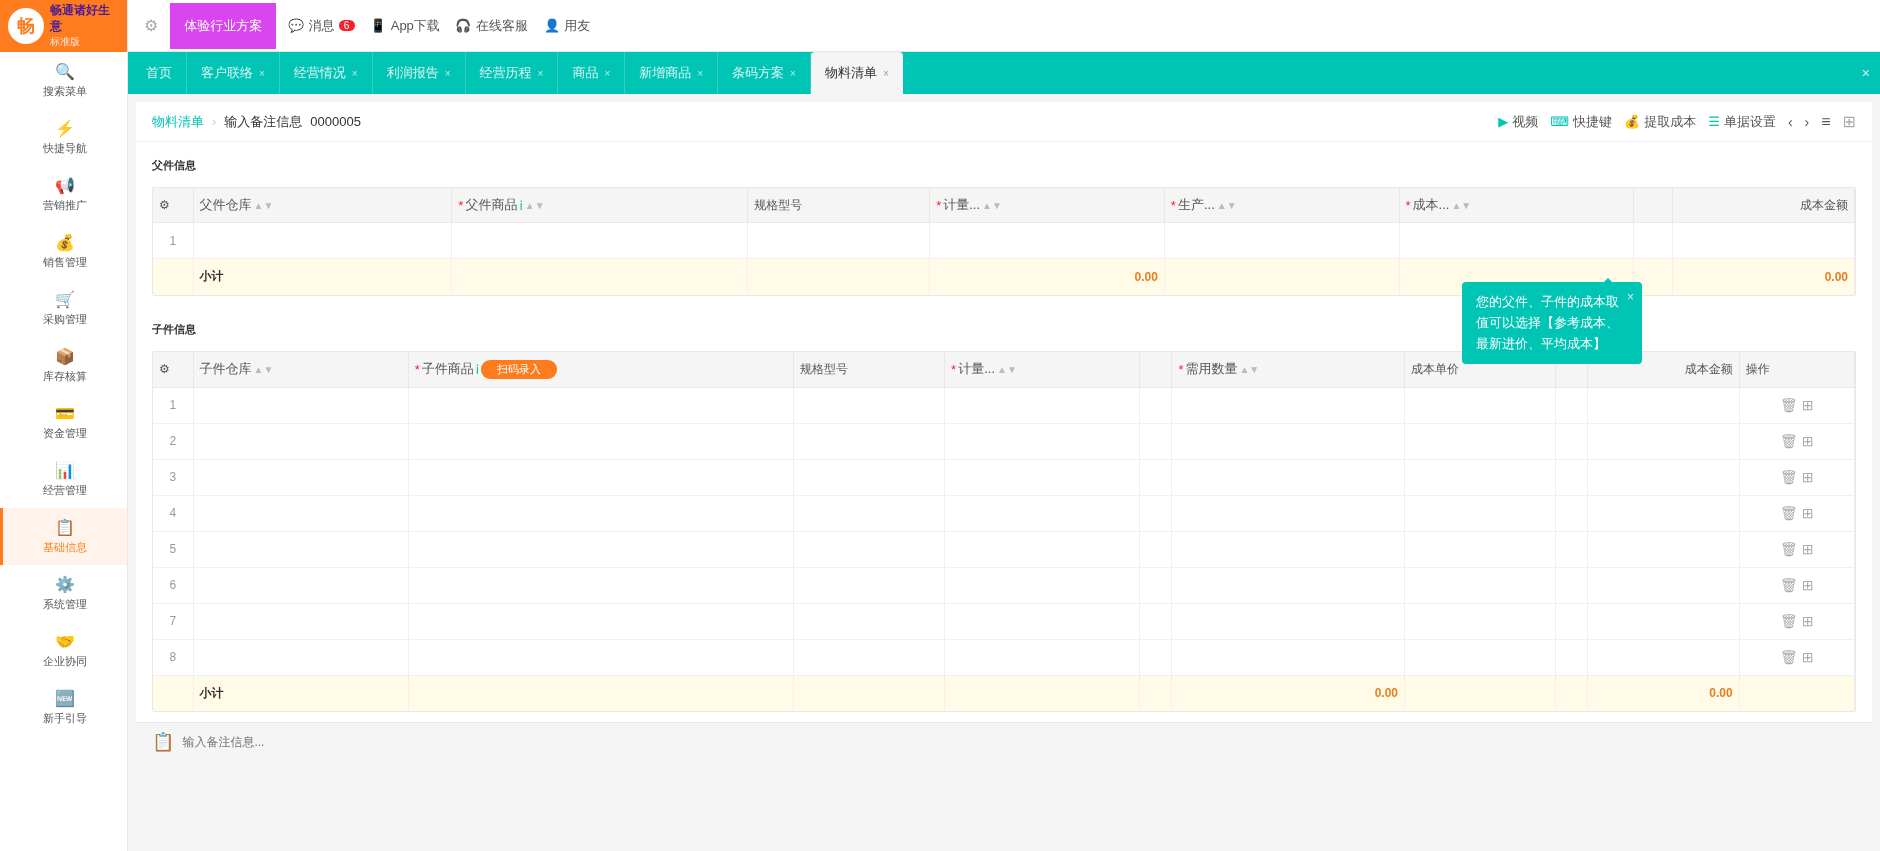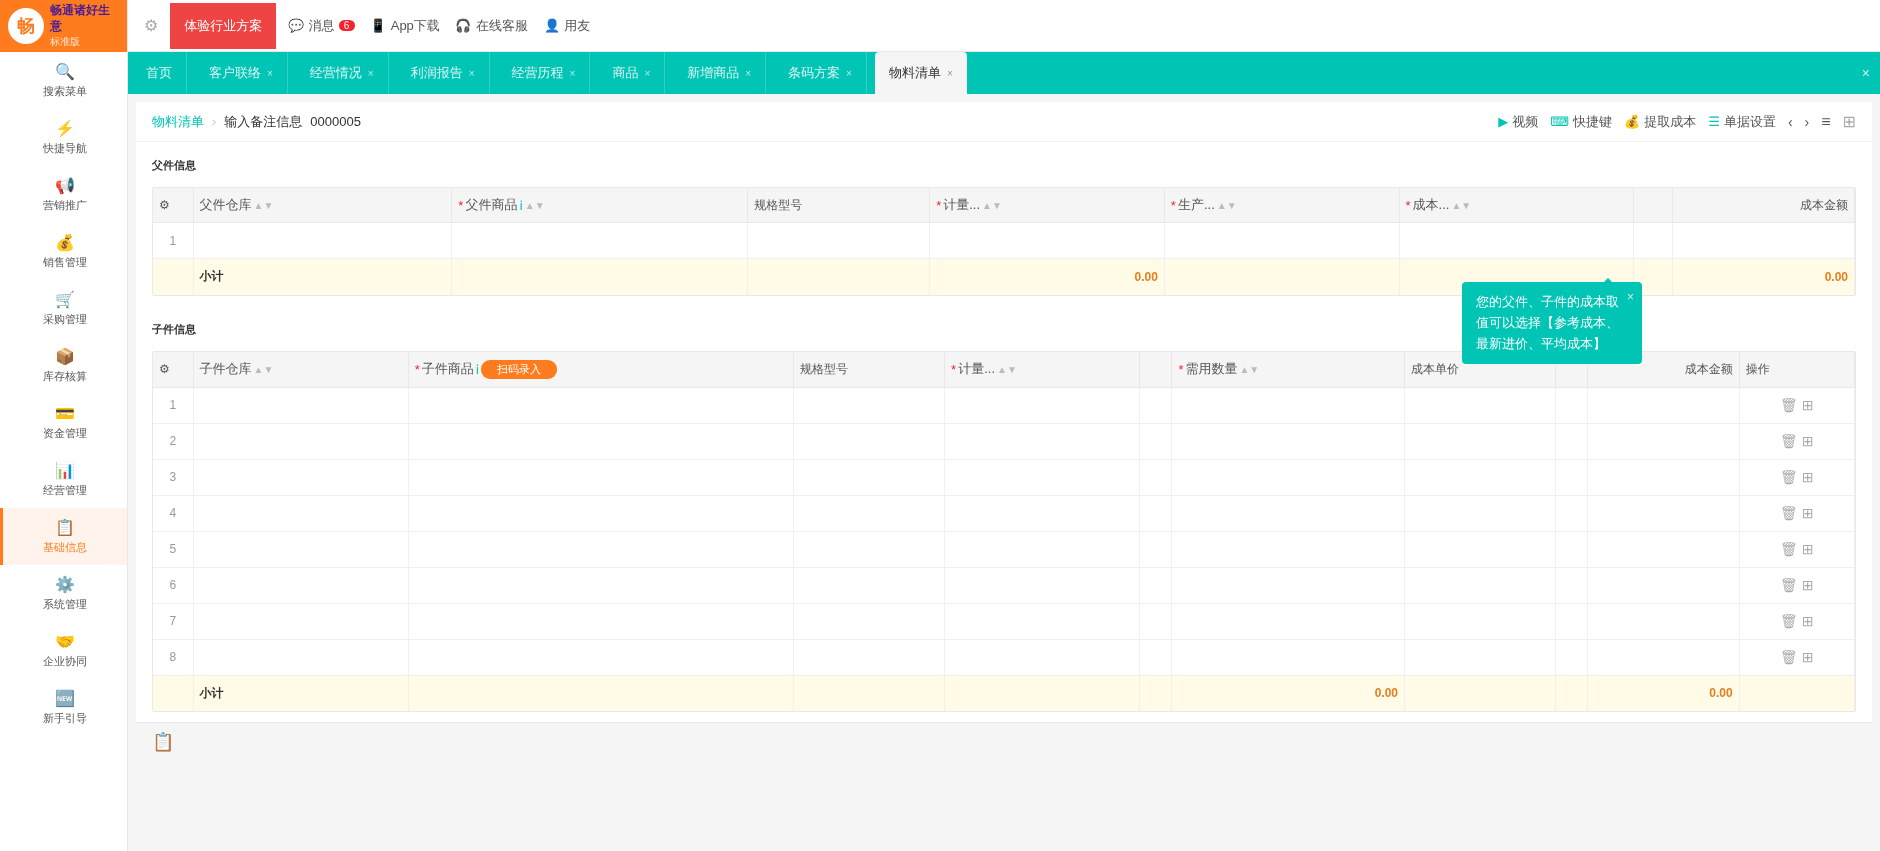--- a/index.html
+++ b/index.html
@@ -19,24 +19,24 @@
 
     
     .main { flex: 1; display: flex; flex-direction: column; overflow: hidden; }
 
     
     .topbar { height: 52px; background: #fff; border-bottom: 1px solid #e8e8e8; display: flex; align-items: center; padding: 0 16px; gap: 12px; }
     .topbar-title { font-size: 13px; color: #333; flex: 1; }
     .topbar-actions { display: flex; align-items: center; gap: 16px; }
     .topbar-action { display: flex; align-items: center; gap: 4px; color: #555; cursor: pointer; font-size: 12px; }
     .topbar-badge { background: #f5222d; color: #fff; border-radius: 10px; padding: 0 5px; font-size: 10px; min-width: 16px; text-align: center; }
-    .topbar-btn { background: #ef4444; color: #fff; border: none; border-radius: 0; padding: 14px 14px; cursor: pointer; font-size: 13px; }
-
-    
-    .nav-tabs { background: #00c4b4; display: flex; align-items: center; height: 42px; padding: 0 4px; overflow-x: auto; flex-shrink: 0; gap: 8px; }
+    .topbar-btn { background: #d946ef; color: #fff; border: none; border-radius: 0; padding: 14px 14px; cursor: pointer; font-size: 13px; }
+
+    
+    .nav-tabs { background: #00c4b4; display: flex; align-items: center; height: 42px; padding: 0 4px; overflow-x: auto; flex-shrink: 0; }
     .nav-tab { display: flex; align-items: center; gap: 4px; padding: 0 14px; height: 42px; color: rgba(255,255,255,0.85); cursor: pointer; white-space: nowrap; font-size: 13px; border-right: 1px solid rgba(255,255,255,0.2); }
     .nav-tab.active { background: #f5f5f5; color: #333; border-radius: 4px 4px 0 0; height: 42px; border-right: none; }
     .nav-tab .close-icon { font-size: 10px; color: rgba(255,255,255,0.7); margin-left: 2px; }
     .nav-tab.active .close-icon { color: #999; }
 
     
     .content { flex: 1; overflow-y: auto; background: #f5f5f5; padding: 0; }
     .content-inner { background: #fff; margin: 8px; border-radius: 4px; }
 
     
@@ -538,17 +538,18 @@
   <td></td>
 </tr>
                 </tbody>
             </table>
           </div>
         </div>
       </div>
 
       <div class="bottom-bar">
         <span class="bottom-bar-icon">📋</span>
+        <input type="text" style="flex: 1 1 0%; border: none; background: transparent; outline: none; font-size: 12px; color: rgb(153, 153, 153);" placeholder="输入备注信息...">
       </div>
 
     </div>
   </div>
 </div>
 
 </body></html>

